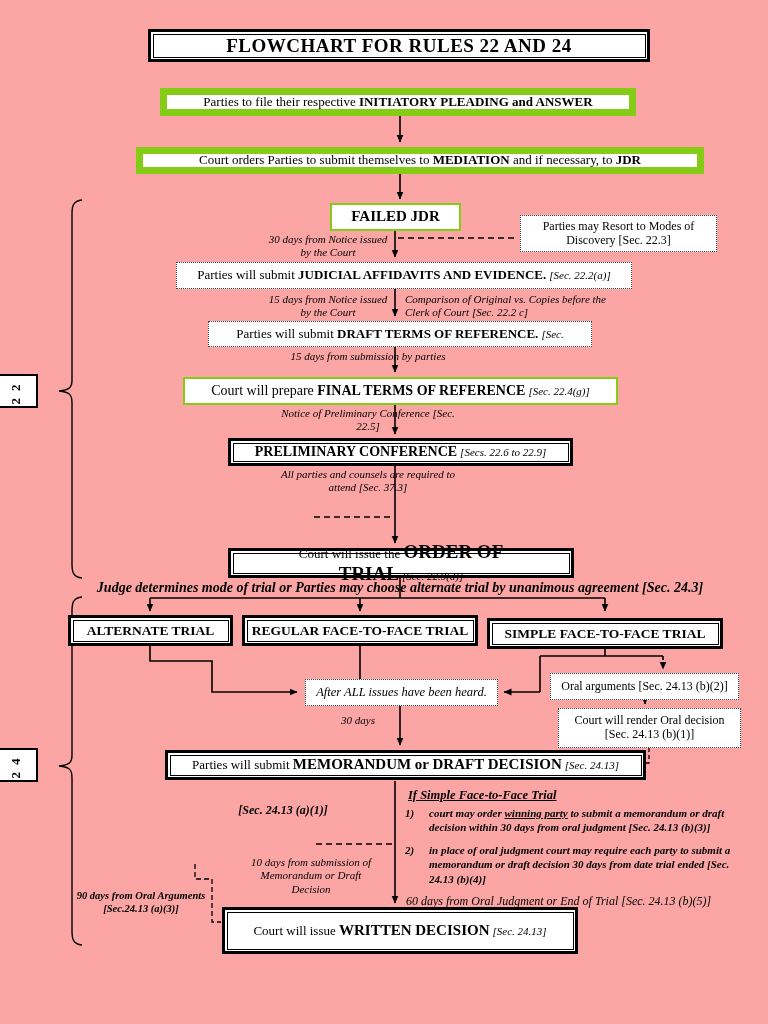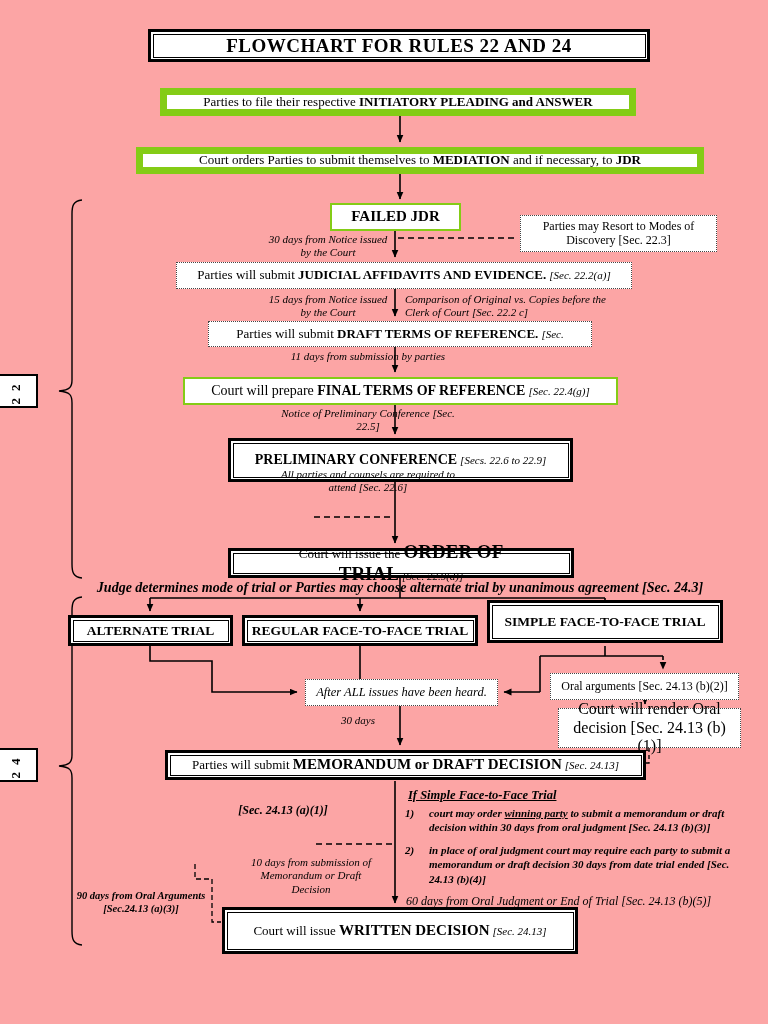--- a/index.html
+++ b/index.html
@@ -98,60 +98,60 @@
     <span><span>Parties will submit </span><b class="b">JUDICIAL AFFIDAVITS AND EVIDENCE.</b><span class="ref">[Sec. 22.2(a)]</span></span>
   </div>
 
   <div class="note" style="left:268px;top:293px;width:120px;">15 days from Notice issued by the Court</div>
   <div class="note left" style="left:405px;top:293px;width:215px;">Comparison of Original vs. Copies before the Clerk of Court [Sec. 22.2 c]</div>
 
   <div class="box dotted" style="left:208px;top:321px;width:384px;height:26px;">
     <span><span>Parties will submit </span><b class="b">DRAFT TERMS OF REFERENCE.</b><span class="ref">[Sec.</span></span>
   </div>
 
-  <div class="note" style="left:278px;top:350px;width:180px;">11 days from submission by parties</div>
+  <div class="note" style="left:278px;top:350px;width:180px;">15 days from submission by parties</div>
 
   <div class="box b2" style="left:183px;top:377px;width:435px;height:28px;font-size:14px;">
     <span><span>Court will prepare </span><b class="b">FINAL TERMS OF REFERENCE</b><span class="ref">[Sec. 22.4(g)]</span></span>
   </div>
 
   <div class="note" style="left:278px;top:407px;width:180px;">Notice of Preliminary Conference [Sec. 22.5]</div>
 
-  <div class="box thick" style="left:228px;top:438px;width:345px;height:44px;">
+  <div class="box thick" style="left:228px;top:438px;width:345px;height:28px;">
     <span><b class="b" style="font-size:14px;">PRELIMINARY CONFERENCE</b><span class="ref">[Secs. 22.6 to 22.9]</span></span>
   </div>
 
-  <div class="note" style="left:278px;top:468px;width:180px;">All parties and counsels are required to attend [Sec. 22.6]</div>
+  <div class="note" style="left:278px;top:468px;width:180px;">All parties and counsels are required to attend [Sec. 37.3]</div>
 
 
   <div class="box thick" style="left:228px;top:548px;width:346px;height:30px;">
     <span><span>Court will issue the </span><b class="b" style="font-size:19px;">ORDER OF TRIAL</b><span class="ref">[Sec. 22.9(d)]</span></span>
   </div>
 
   <div class="note" style="left:50px;top:579px;width:700px;font-weight:600;font-size:14px;">Judge determines mode of trial or Parties may choose alternate trial by unanimous agreement [Sec. 24.3]</div>
 
   <div class="box thick" style="left:68px;top:615px;width:165px;height:31px;">
     <b class="b" style="font-size:13.5px;">ALTERNATE TRIAL</b>
   </div>
   <div class="box thick" style="left:242px;top:615px;width:236px;height:31px;">
     <b class="b" style="font-size:13.5px;">REGULAR FACE-TO-FACE TRIAL</b>
   </div>
-  <div class="box thick" style="left:487px;top:600px;width:236px;height:43px;">
+  <div class="box thick" style="left:487px;top:618px;width:236px;height:31px;">
     <b class="b" style="font-size:13.5px;">SIMPLE FACE-TO-FACE TRIAL</b>
   </div>
 
   <div class="box dotted it" style="left:305px;top:679px;width:193px;height:27px;font-size:12.5px;">
     <span>After ALL issues have been heard.</span>
   </div>
 
   <div class="box dotted" style="left:550px;top:673px;width:189px;height:27px;font-size:12px;">
     <span>Oral arguments [Sec. 24.13 (b)(2)]</span>
   </div>
 
-  <div class="box dotted" style="left:558px;top:708px;width:183px;height:40px;font-size:16px;">
+  <div class="box dotted" style="left:558px;top:708px;width:183px;height:40px;font-size:12px;">
     <span>Court will render Oral decision [Sec. 24.13 (b)(1)]</span>
   </div>
 
   <div class="note" style="left:328px;top:714px;width:60px;">30 days</div>
 
   <div class="box thick" style="left:165px;top:750px;width:481px;height:30px;">
     <span><span>Parties will submit </span><b class="b" style="font-size:15px;">MEMORANDUM or DRAFT DECISION</b><span class="ref">[Sec. 24.13]</span></span>
   </div>
 
   <div class="note" style="left:170px;top:788px;width:226px;font-size:12.5px;">

